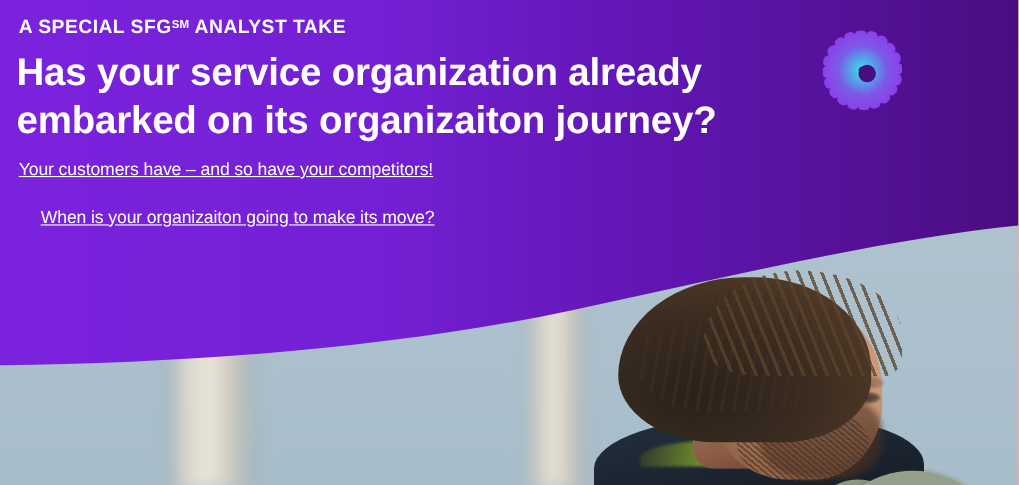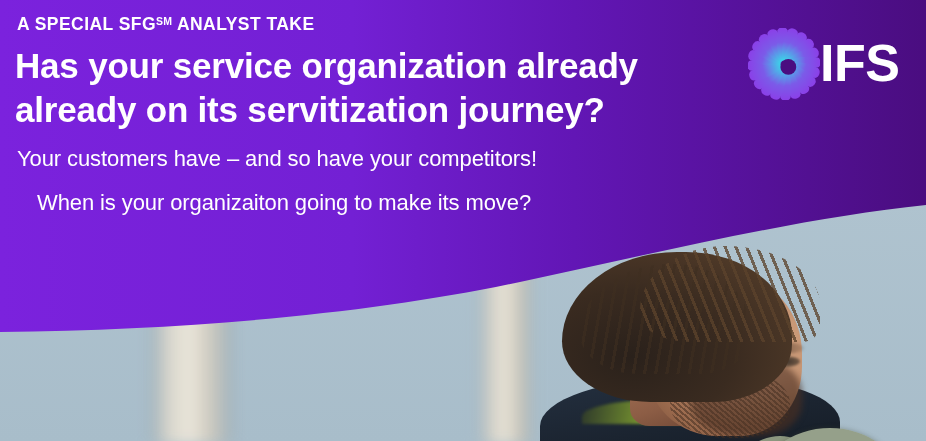--- a/index.html
+++ b/index.html
@@ -190,24 +190,25 @@
     color:#ffffff;
     font-size:35px;
     line-height:44px;
     font-weight:bold;
     letter-spacing:-.2px;
   }
   .headline div{white-space:nowrap;}
   .sub{
     position:absolute;left:17px;
     color:#ffffff;
-    font-size:22px;
+    font-size:16px;
     font-weight:normal;
     letter-spacing:-.1px;
     white-space:nowrap;
+    text-decoration:underline;
   }
   .sub1{top:146px;}
   .sub2{top:190px;margin-left:20px;}
 
   
   .logo{
     position:absolute;left:748px;top:28px;
     width:170px;height:72px;
   }
   .logo-mark{position:absolute;left:0;top:0;width:72px;height:72px;}
@@ -260,21 +261,21 @@
     </defs>
     <path d="M0,0 L926,0 L926,205 C800,218 660,252 520,282 C380,312 200,330 0,332 Z" fill="url(#purpleGrad)"></path>
   </svg>
 
   <div class="header-content">
 
     <div class="eyebrow"><span>A SPECIAL SFG</span><sup>SM</sup><span> ANALYST TAKE</span></div>
 
     <div class="headline">
       <div>Has your service organization already</div>
-      <div>already on its servitization journey?</div>
+      <div>embarked on its organizaiton journey?</div>
     </div>
 
     <div class="sub sub1">Your customers have – and so have your competitors!</div>
     <div class="sub sub2">When is your organizaiton going to make its move?</div>
 
     <div class="logo">
       <svg class="logo-mark" viewBox="0 0 100 100">
         <defs>
           <linearGradient id="bladeGrad" x1="0" y1="0" x2="1" y2="0">
             <stop offset="0%" stop-color="#8B3FE8"></stop>
@@ -341,17 +342,16 @@
             <g transform="rotate(324)"> 
                 <path d="M-47,-5 q20,-3 34,2 q8,3 9,5 q-1,2 -9,5 q-14,5 -34,2 q-4,-2 -4,-7 q0,-5 4,-7 z"></path>
               </g>
             <g transform="rotate(342)"> 
                 <path d="M-47,-5 q20,-3 34,2 q8,3 9,5 q-1,2 -9,5 q-14,5 -34,2 q-4,-2 -4,-7 q0,-5 4,-7 z"></path>
               </g>
           </g>
           <circle cx="6" cy="4" r="11" fill="#4A0D80"></circle>
         </g>
       </svg>
-      <div class="logo-word">IFS</div>
     </div>
 
   </div>
 </div>
 
 </body></html>

